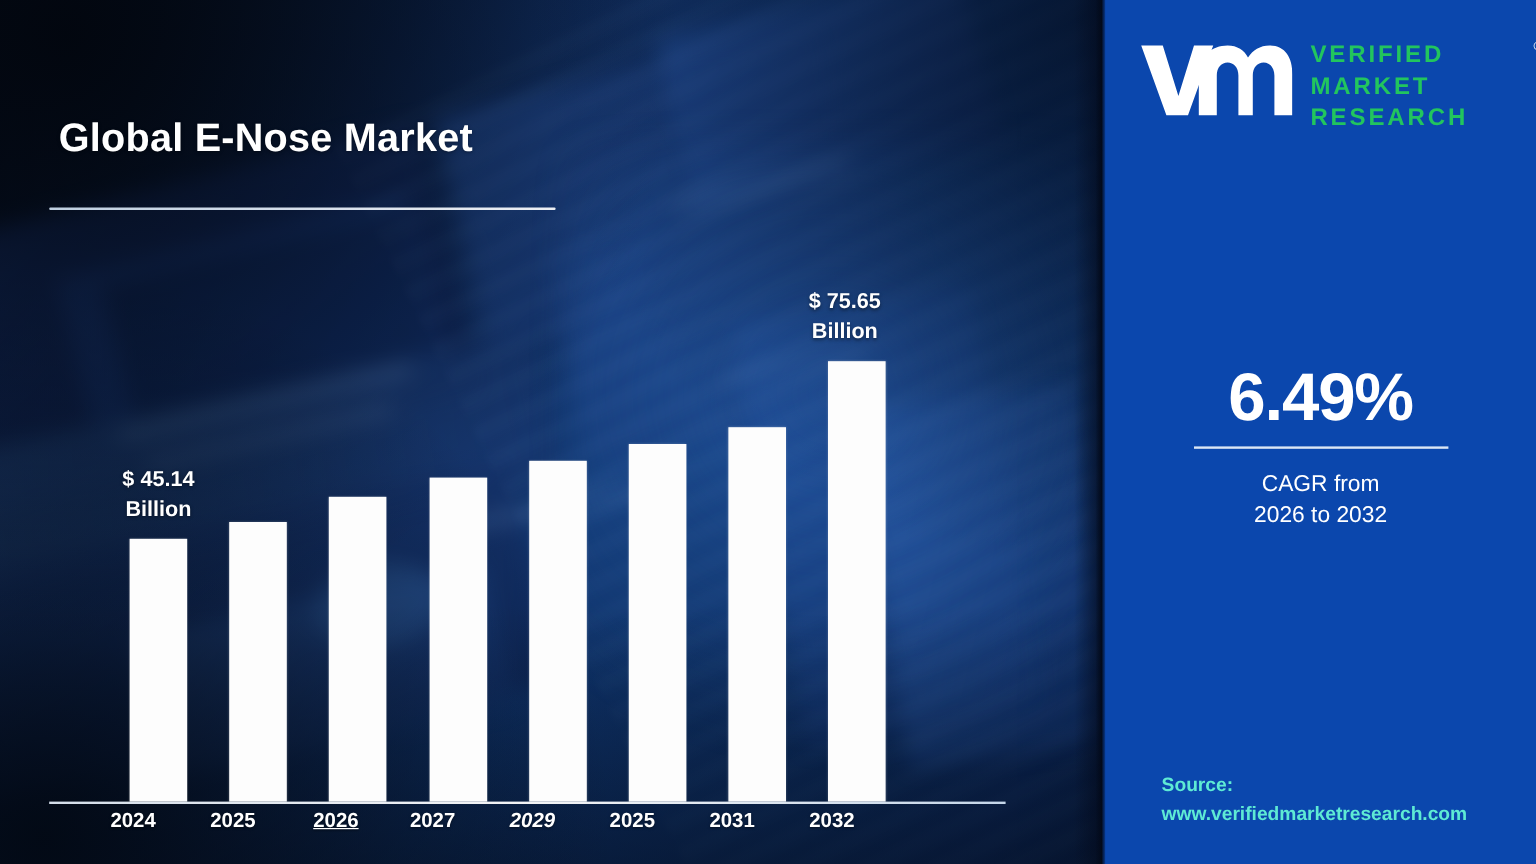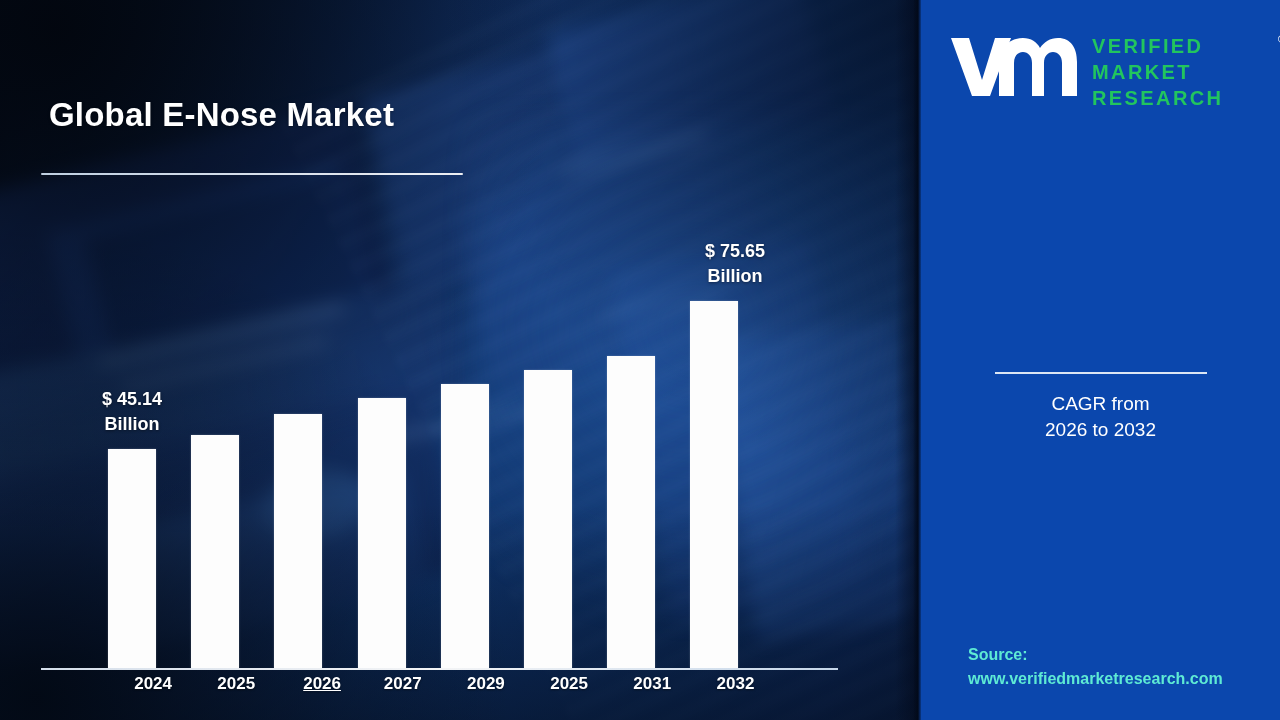--- a/index.html
+++ b/index.html
@@ -101,21 +101,21 @@
   .bar{
     position:absolute;background:#fdfdfd;width:48px;bottom:52px;
     box-shadow:0 0 2px rgba(255,255,255,.25);
   }
   .bar-label{
     position:absolute;width:160px;text-align:center;color:#ffffff;
     font-size:18px;font-weight:bold;line-height:25px;
     text-shadow:0 1px 3px rgba(0,0,0,.45);
   }
   .tick{
-    position:absolute;width:80px;text-align:right;top:674px;
+    position:absolute;width:80px;text-align:left;top:674px;
     color:#ffffff;font-size:17px;font-weight:bold;
     text-shadow:0 1px 2px rgba(0,0,0,.5);
   }
 
   
   .right-panel{
     position:absolute;left:921px;top:0;width:359px;height:720px;
     background:#0b47ad;
   }
   .panel-seam{
@@ -195,32 +195,32 @@
           <div class="bar" title="$ 58.55 USD Billion" style="left: 440.8px; height: 284px;"></div>
           <div class="bar" title="$ 61.48 USD Billion" style="left: 524px; height: 298px;"></div>
           <div class="bar" title="$ 64.41 USD Billion" style="left: 607.2px; height: 312px;"></div>
           <div class="bar" title="$ 75.65 USD Billion" style="left: 690.4px; height: 367px;"></div>
         </div>
       <div id="labels-layer">
           <div class="bar-label" style="left: 52px; top: 387px;">
             <div>$ 45.14</div>
             <div>Billion</div>
           </div>
-          <div class="bar-label" style="left: 655px; top: 239px;">
+          <div class="bar-label" style="left: 624px; top: 239px;">
             <div>$ 75.65</div>
             <div>Billion</div>
           </div>
         </div>
       <div class="axis"></div>
       <div id="ticks-layer">
           <div class="tick" style="left: 92px;">2024</div>
           <div class="tick" style="left: 175.2px;">2025</div>
           <div class="tick" style="left: 261px; text-decoration: underline;">2026</div>
           <div class="tick" style="left: 341.6px;">2027</div>
-          <div class="tick" style="left: 424.8px;">2029</div>
+          <div class="tick" style="left: 424.8px; font-style: italic;">2029</div>
           <div class="tick" style="left: 508px;">2025</div>
           <div class="tick" style="left: 591.2px;">2031</div>
           <div class="tick" style="left: 674.4px;">2032</div>
         </div>
     </div>
   </div>
 
   <div class="panel-seam"></div>
   <div class="right-panel">
 
@@ -239,20 +239,21 @@
         </svg>
       </div>
       <div class="logo-text">
         <div>VERIFIED</div>
         <div>MARKET</div>
         <div>RESEARCH</div>
       </div>
       <div class="logo-reg">®</div>
     </div>
 
+    <div class="cagr-value">6.49%</div>
     <div class="cagr-rule"></div>
     <div class="cagr-caption">
       <div>CAGR from</div>
       <div>2026 to 2032</div>
     </div>
 
     <div class="source">
       <div>Source:</div>
       <div>www.verifiedmarketresearch.com</div>
     </div>

